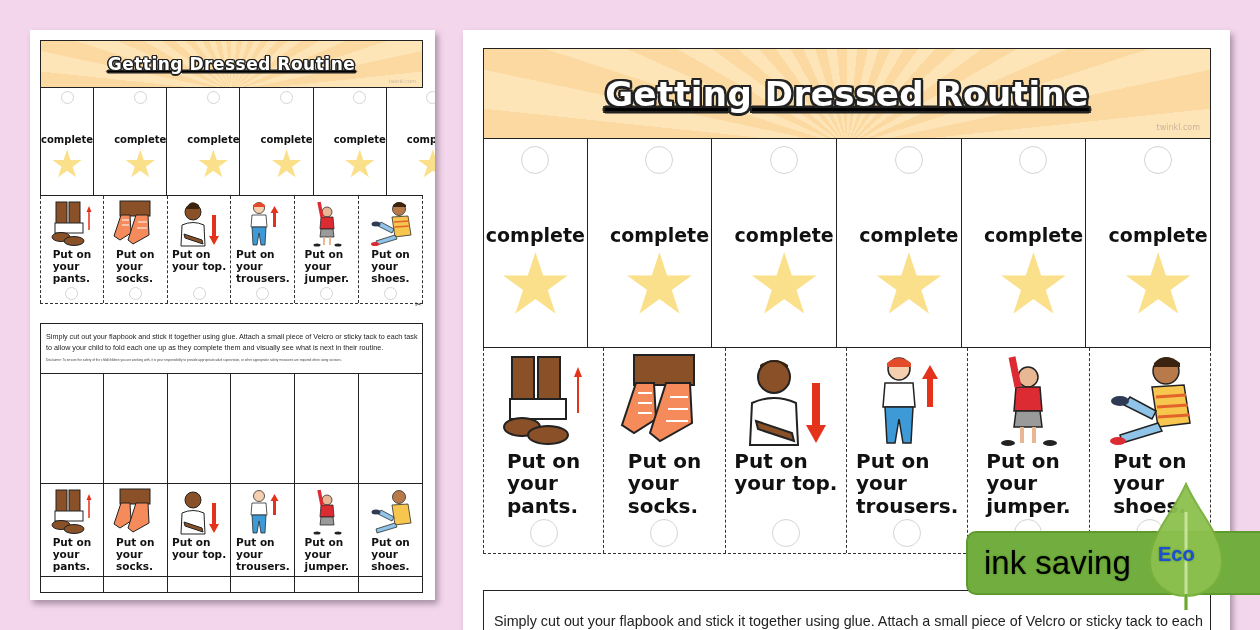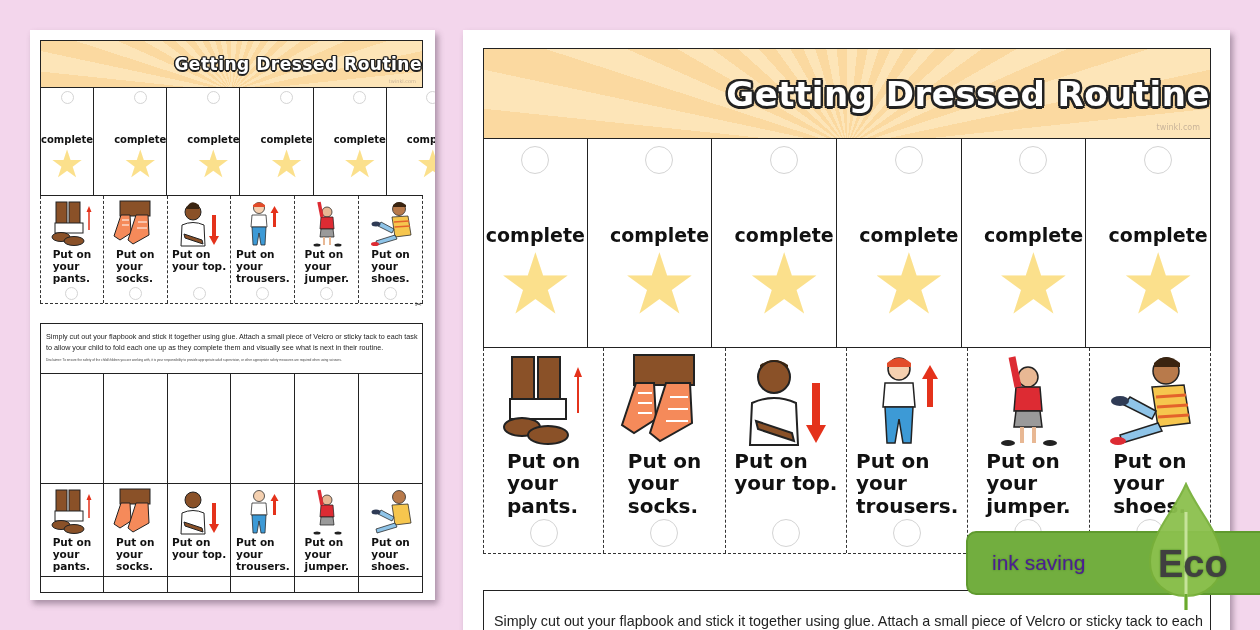--- a/index.html
+++ b/index.html
@@ -18,21 +18,21 @@
   .page.small { left: 30px; top: 30px; width: 405px; height: 570px; }
   .page.large { left: 463px; top: 30px; width: 767px; height: 620px; }
 
   
   .banner {
     position: absolute;
     border: 1px solid #222;
     border-bottom: 1.5px solid #222;
     background:
       repeating-conic-gradient(from 0deg at 50% 110%, #fde5b8 0deg 6deg, #fbd9a0 6deg 12deg);
-    display: flex; align-items: center; justify-content: flex-end;
+    display: flex; align-items: center; justify-content: center; text-decoration: underline;
   }
   .banner-title {
     font-family: "DejaVu Sans", sans-serif;
     font-weight: bold;
     color: #ffffff;
     letter-spacing: 0.5px;
     text-shadow:
       -1px -1px 0 #222, 1px -1px 0 #222, -1px 1px 0 #222, 1px 1px 0 #222,
       0 -1.5px 0 #222, 0 1.5px 0 #222, -1.5px 0 0 #222, 1.5px 0 0 #222;
   }
@@ -139,30 +139,30 @@
   
   .eco-badge {
     position: absolute; left: 966px; top: 531px; width: 300px; height: 64px;
     background: #72ae3f;
     border: 2px solid #5f9a2e;
     border-radius: 10px 0 0 10px;
     display: flex; align-items: center;
   }
   .eco-text {
     font-family: "Liberation Sans", sans-serif;
-    color: #4c1d95; font-size: 21px; margin-left: 24px;
+    color: #000000; font-size: 33px; margin-left: 16px;
     text-shadow: 0 0 2px #3f7a1a;
   }
   .leaf {
     position: absolute; left: 1148px; top: 482px; width: 76px; height: 130px;
   }
   .eco-label {
     position: absolute; left: 1158px; top: 543px;
     font-family: "Liberation Sans", sans-serif; font-weight: bold;
-    color: #404040; font-size: 38px;
+    color: #1d4ed8; font-size: 20px;
     text-shadow: 0 0 2px #3f7a1a;
   }
 </style>
 </head>
 <body>
 
 <div class="page small">
   <div class="banner">
     <span class="banner-title">Getting Dressed Routine</span>
     <span class="watermark">twinkl.com</span>

